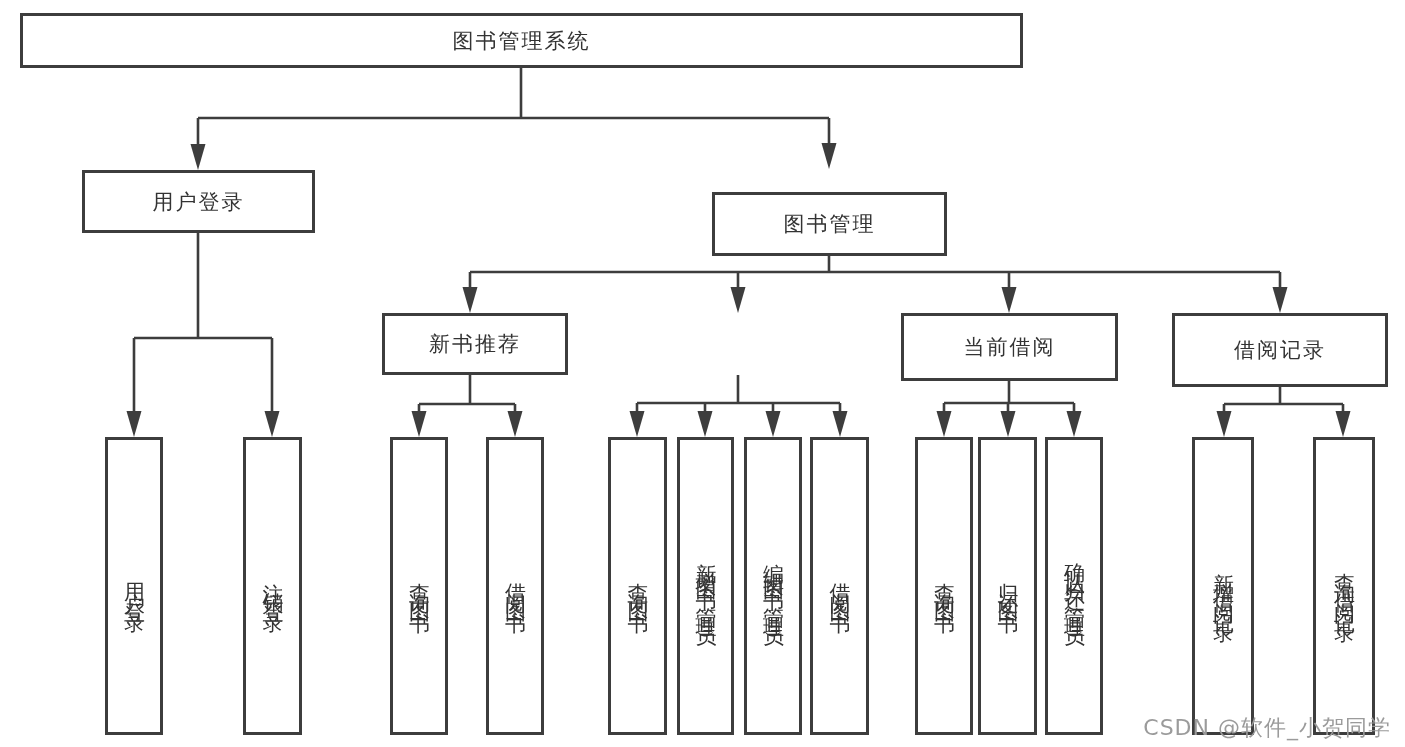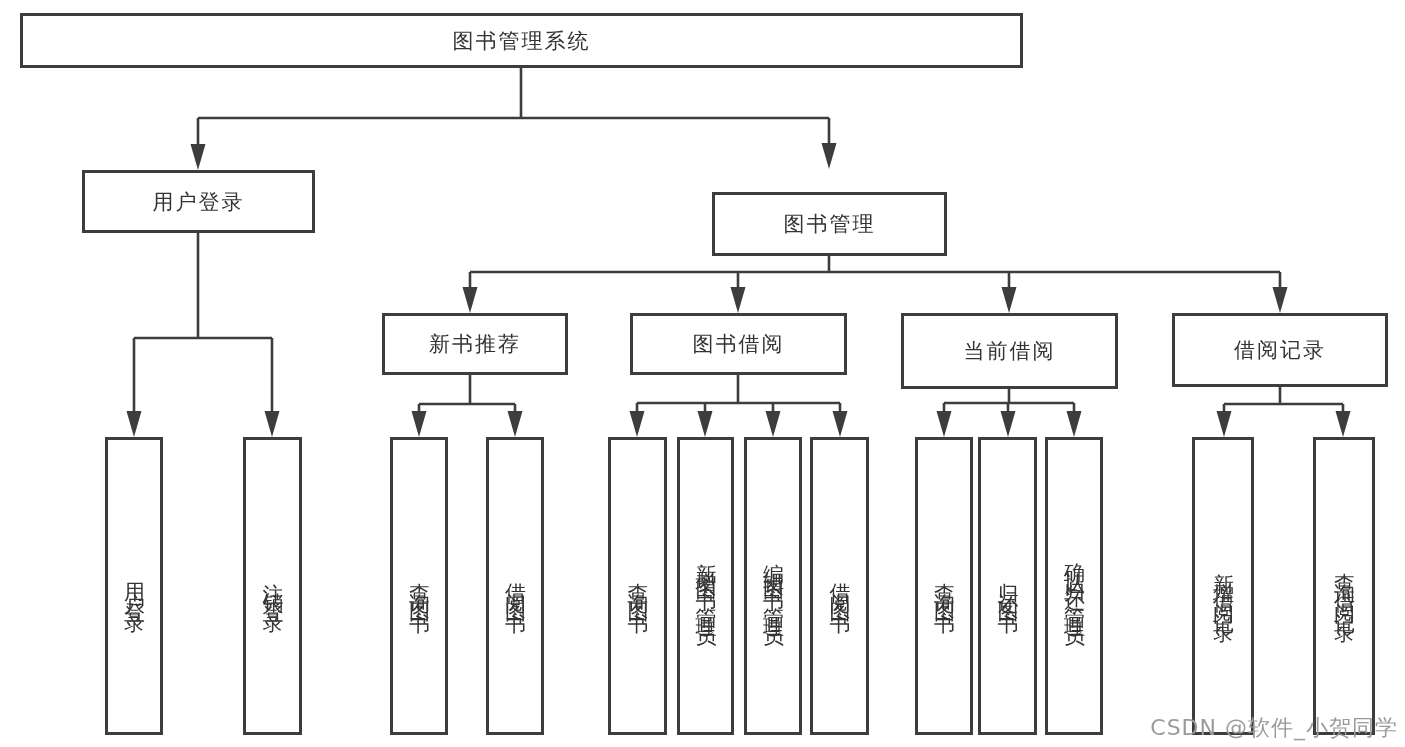--- a/index.html
+++ b/index.html
@@ -27,33 +27,33 @@
     writing-mode:vertical-rl;
     text-orientation:mixed;
     letter-spacing:10px;
     line-height:1;
     font-size:21px;
     top:437px;height:298px;
   }
   .node.leaf.long{letter-spacing:9px;}
   .watermark{
     position:absolute;
-    right:7px;bottom:4px;
+    right:14px;bottom:4px;
     color:#9b9b9b;
     font-size:22px;
     letter-spacing:1px;
     white-space:nowrap;
   }
   
   #n-root{left:20px;top:13px;width:1003px;height:55px;}
   #n-userlogin{left:82px;top:170px;width:233px;height:63px;}
   #n-bookmgmt{left:712px;top:169px;width:235px;height:64px;margin-top:23px;}
   #n-newbook{left:382px;top:313px;width:186px;height:62px;}
   #n-borrowing{left:630px;top:313px;width:217px;height:62px;}
-  #n-current{left:901px;top:313px;width:217px;height:76px;}
+  #n-current{left:901px;top:313px;width:217px;height:68px;}
   #n-records{left:1172px;top:313px;width:216px;height:74px;}
   
   #l-login{left:105px;width:58px;}
   #l-logout{left:243px;width:59px;}
   #l-nb-query{left:390px;width:58px;}
   #l-nb-borrow{left:486px;width:58px;}
   #l-bb-query{left:608px;width:59px;}
   #l-bb-add{left:677px;width:57px;}
   #l-bb-edit{left:744px;width:58px;}
   #l-bb-borrow{left:810px;width:59px;}
@@ -122,23 +122,20 @@
   <div class="node hbox" id="n-userlogin">
     <span>用户登录</span>
   </div>
   <div class="node hbox" id="n-bookmgmt">
     <span>图书管理</span>
   </div>
 
   <div class="node hbox" id="n-newbook">
     <span>新书推荐</span>
   </div>
-  <div class="node hbox" id="n-borrowing">
-    <span>图书借阅</span>
-  </div>
   <div class="node hbox" id="n-current">
     <span>当前借阅</span>
   </div>
   <div class="node hbox" id="n-records">
     <span>借阅记录</span>
   </div>
 
   <div class="node leaf" id="l-login">
     <span>用户登录</span>
   </div>

